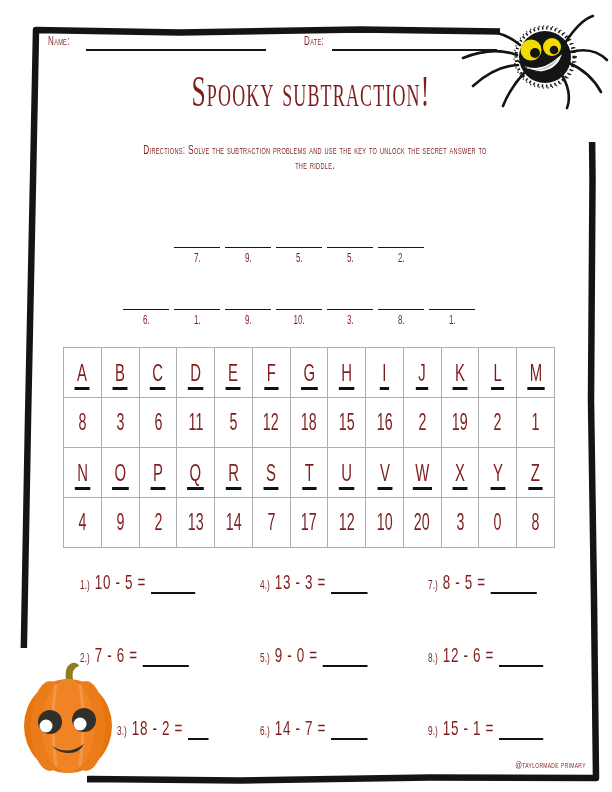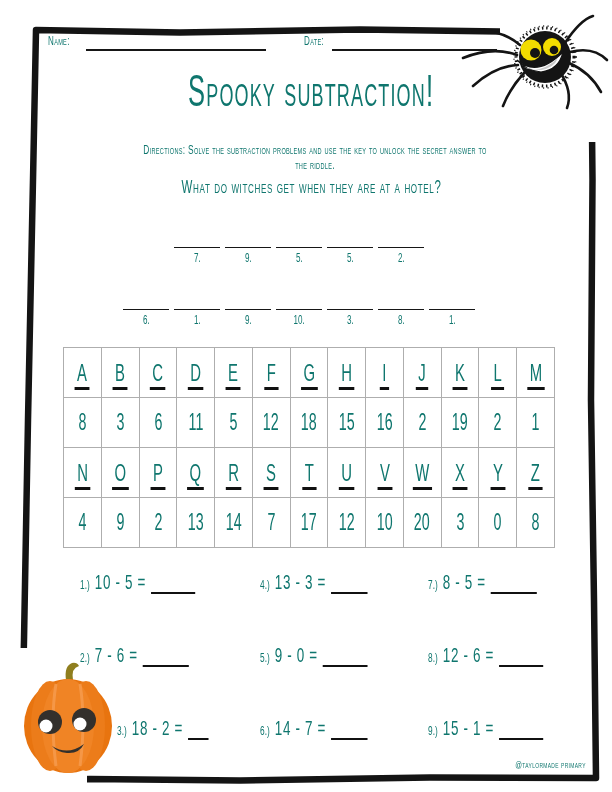--- a/index.html
+++ b/index.html
@@ -1,30 +1,30 @@
 <!DOCTYPE html>
 <html><head>
 <meta charset="utf-8">
 <style>
   html,body{margin:0;padding:0;background:#ffffff;}
   .page{position:relative;width:612px;height:792px;background:#fff;overflow:hidden;
-        font-family:"Liberation Sans",sans-serif;color:#0f766e;}
+        font-family:"Liberation Sans",sans-serif;color:#7f1d1d;}
   .abs{position:absolute;}
   .sc{font-variant:small-caps;}
   .cx{display:inline-block;transform:scaleX(0.62);transform-origin:50% 50%;}
   .cxl{display:inline-block;transform:scaleX(0.62);transform-origin:0 50%;}
   .cxr{display:inline-block;transform:scaleX(0.70);transform-origin:100% 50%;}
 
   .frame{position:absolute;left:0;top:0;}
   .whitebox{position:absolute;background:#fff;}
 
   .label{font-size:13px;letter-spacing:.5px;}
   .fill-line{border-bottom:2px solid #161616;height:13px;}
 
-  .title{left:30px;right:20px;top:66px;text-align:center;}
+  .title{left:30px;right:20px;top:66px;text-align:center;font-family:Liberation Serif, serif;}
   .title span{font-size:44px;letter-spacing:2px;transform:scaleX(0.58);}
 
   .directions{left:30px;right:12px;top:142px;text-align:center;}
   .directions span{font-size:13.5px;letter-spacing:.5px;}
 
   .riddle{left:30px;right:20px;top:176px;text-align:center;}
   .riddle span{font-size:18.5px;letter-spacing:1px;}
 
   .blankrow{left:0;right:14px;display:flex;justify-content:center;gap:5px;}
   .blank{width:46px;display:flex;flex-direction:column;align-items:center;}
@@ -100,21 +100,20 @@
 
   <span class="abs label sc cxl" style="left:48px;top:33px;">Name:</span>
   <div class="abs fill-line" style="left:86px;top:36px;width:180px;"></div>
   <span class="abs label sc cxl" style="left:304px;top:33px;">Date:</span>
   <div class="abs fill-line" style="left:332px;top:36px;width:165px;"></div>
 
   <div class="abs title"><span class="sc cx">Spooky subtraction!</span></div>
 
   <div class="abs directions"><span class="sc cx">Directions: Solve the subtraction problems and use the key to unlock the secret answer to the riddle.</span></div>
 
-  <div class="abs riddle"><span class="sc cx">What do witches get when they are at a hotel?</span></div>
 
   <div class="abs blankrow" style="top:237px;">
     <div class="blank">
         <span class="bline"></span>
         <span class="bnum cx">7.</span>
       </div>
     <div class="blank">
         <span class="bline"></span>
         <span class="bnum cx">9.</span>
       </div>

